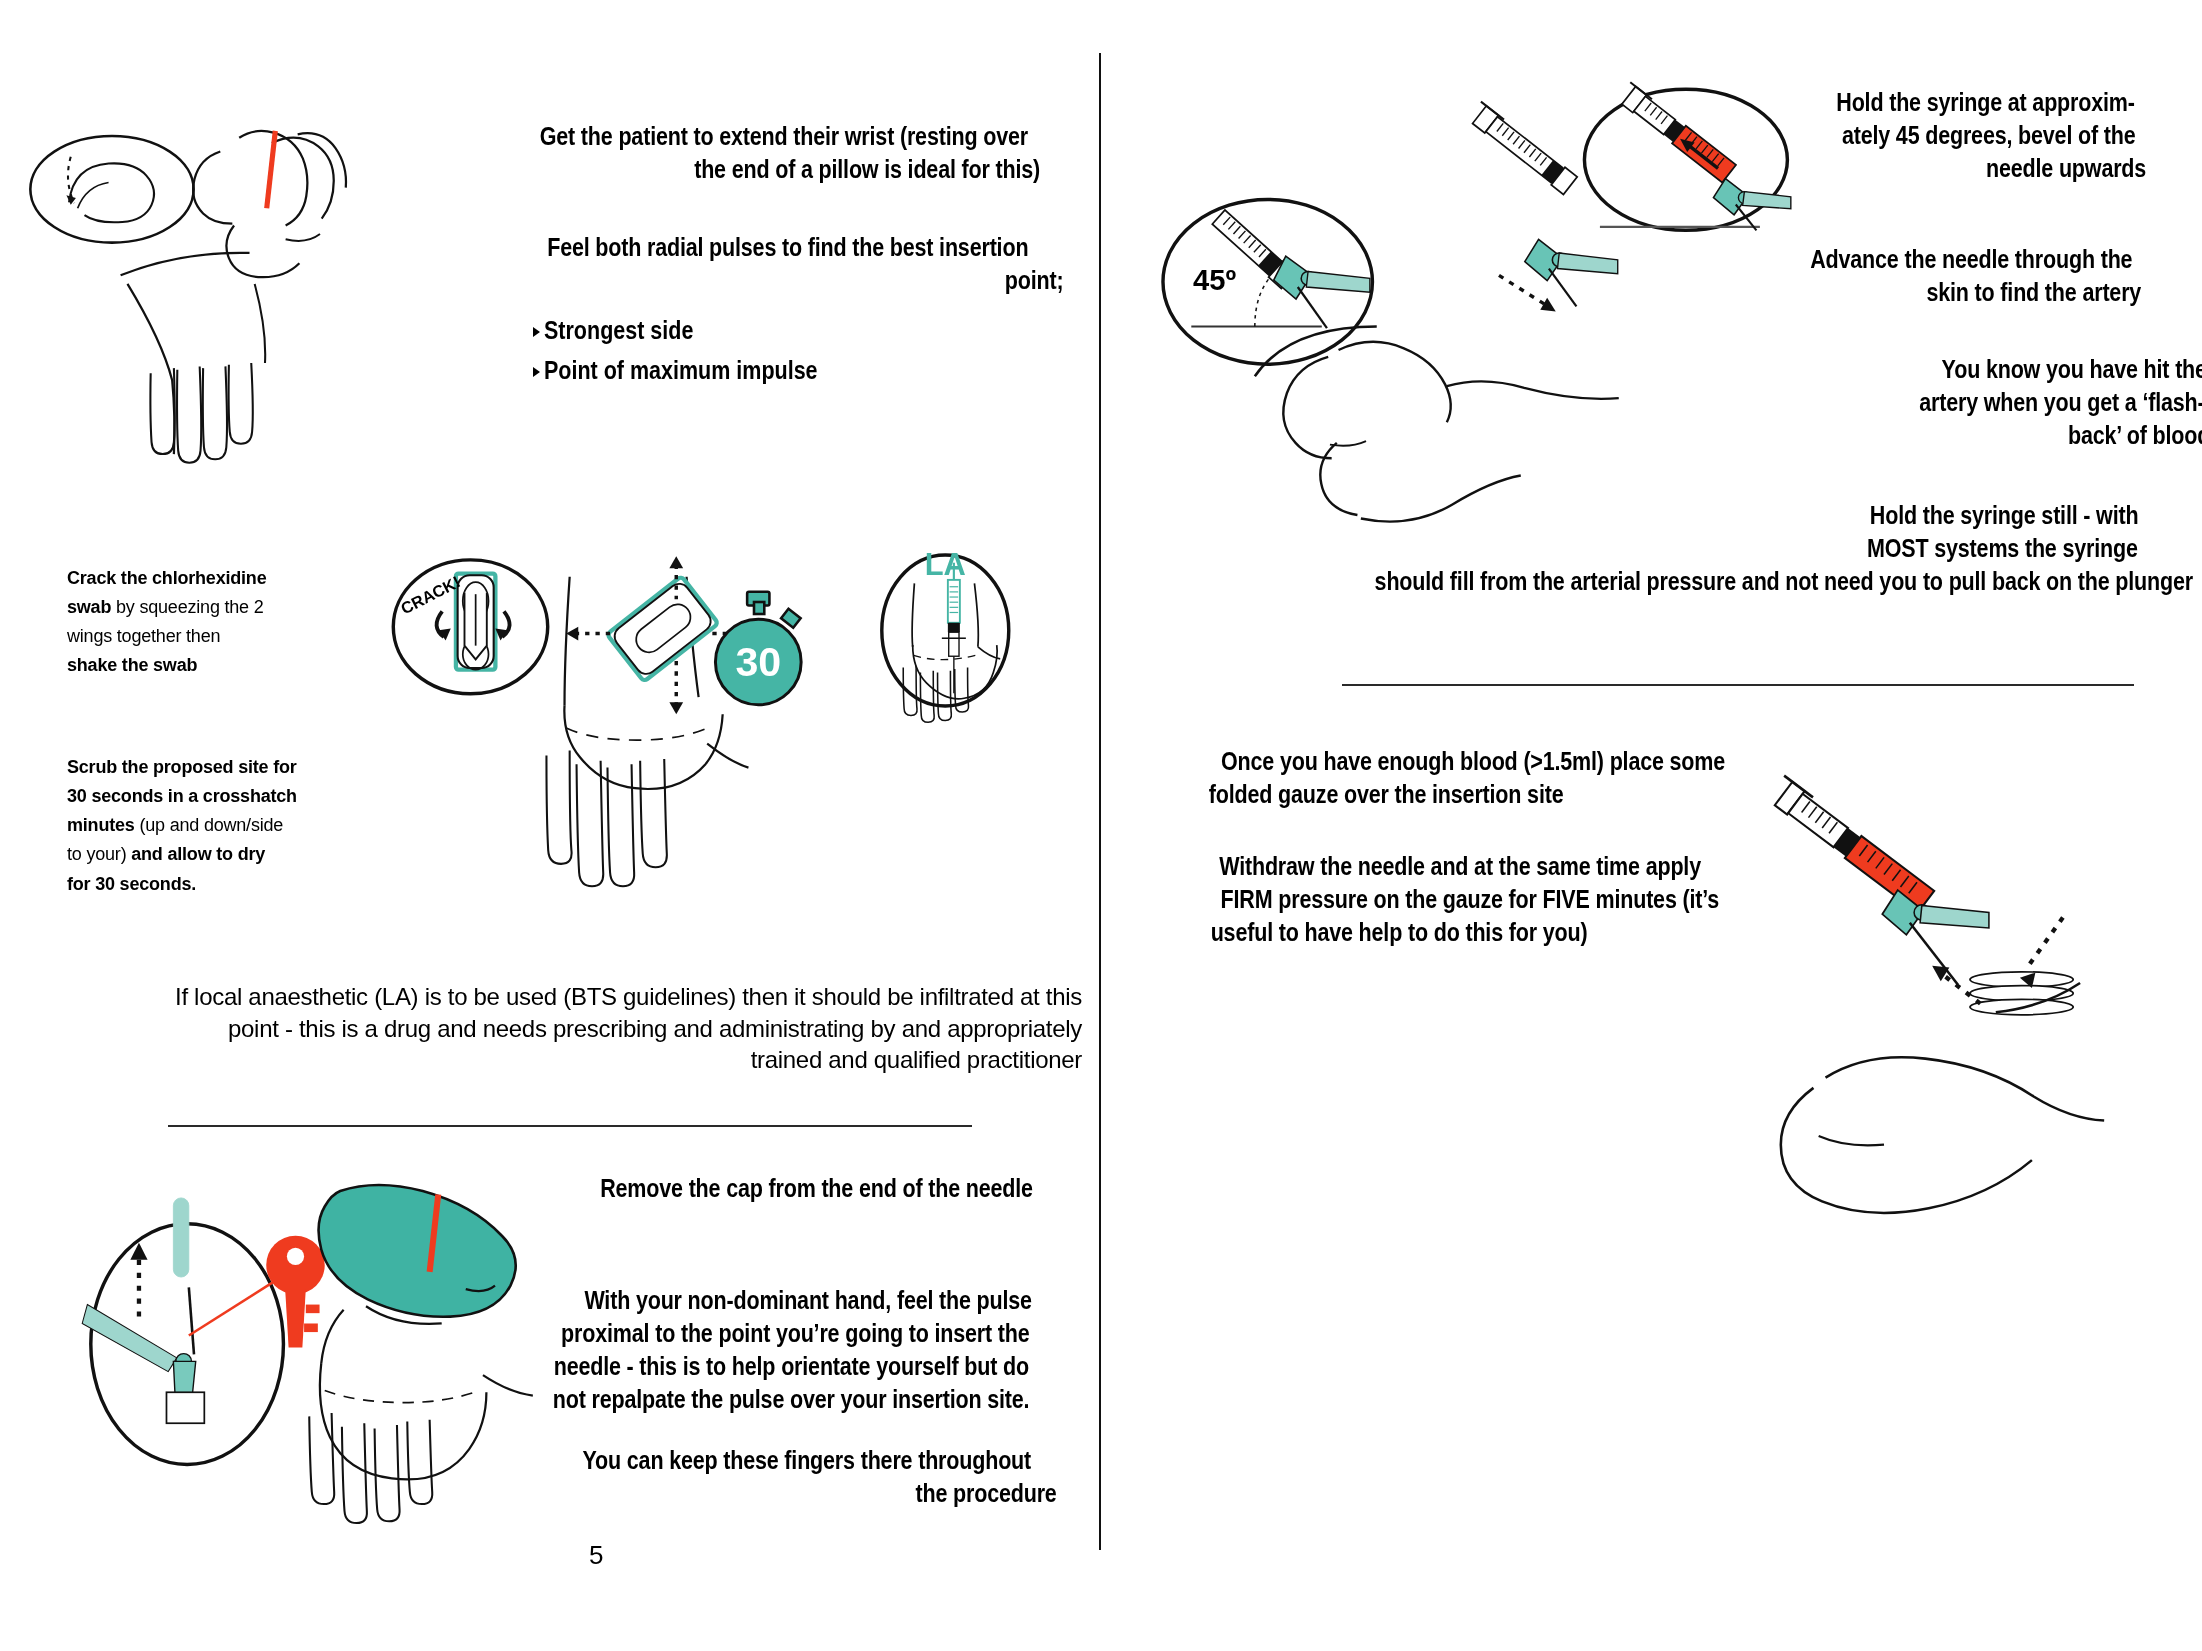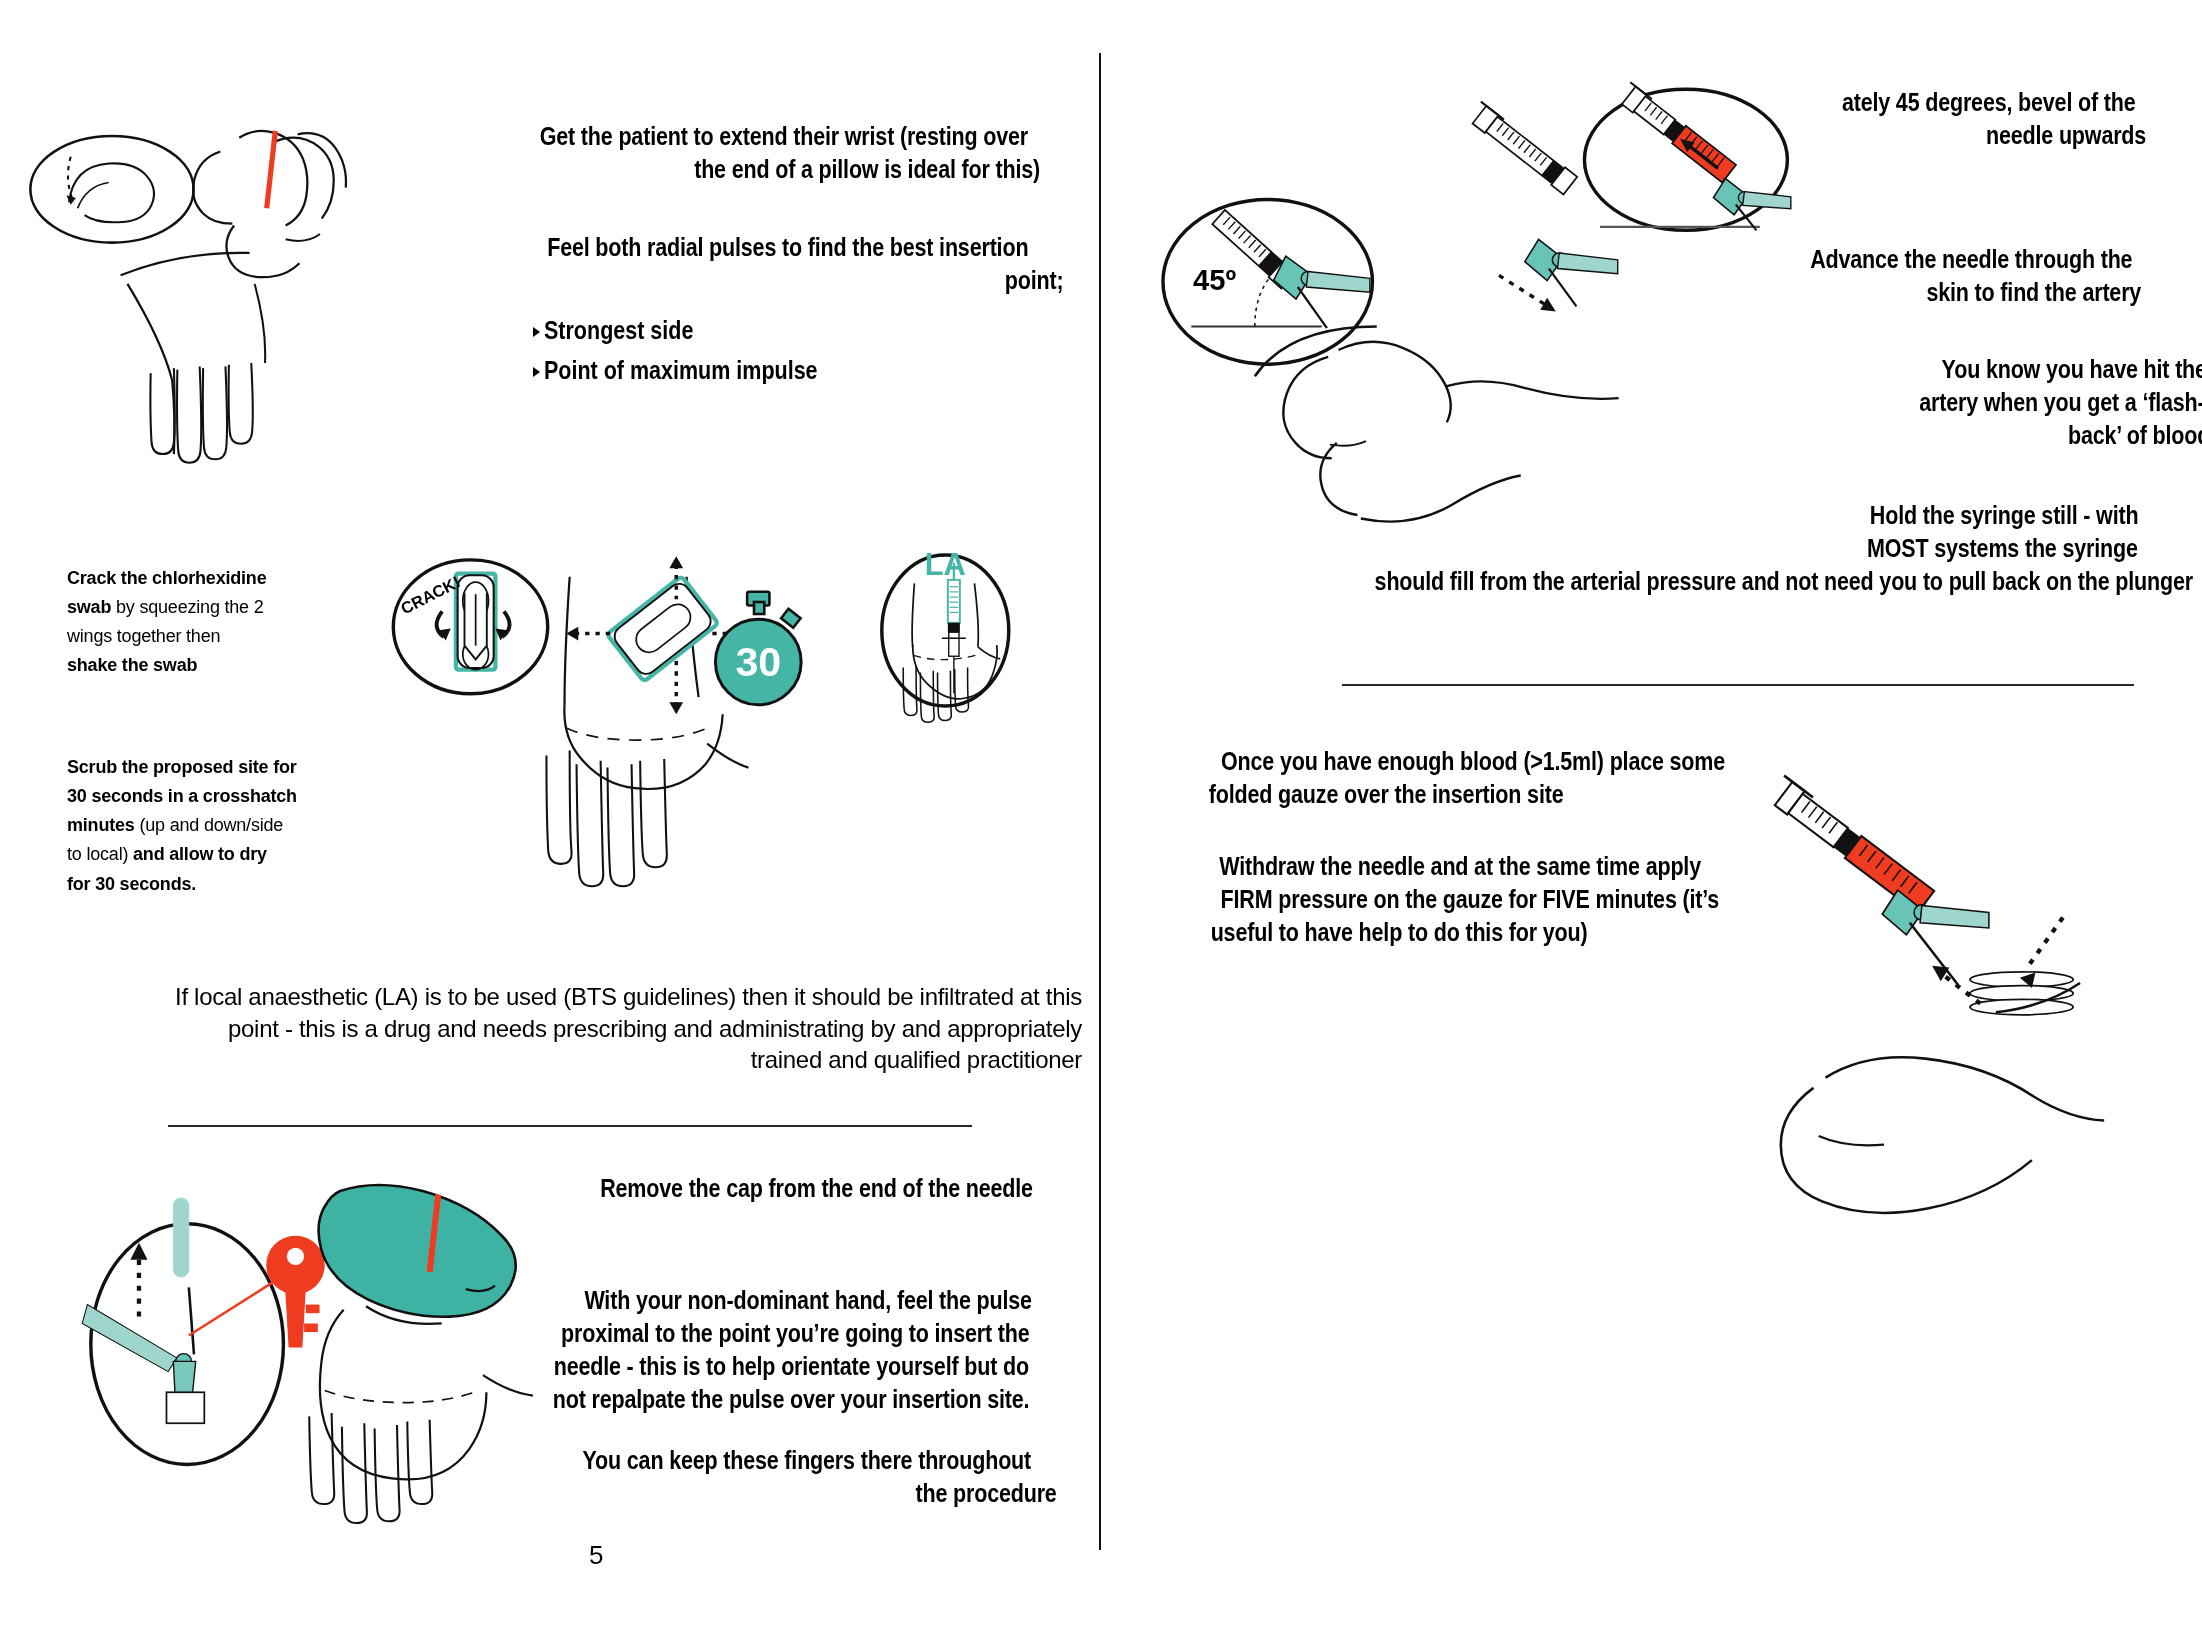--- a/index.html
+++ b/index.html
@@ -146,21 +146,21 @@
   <div><b>Crack the chlorhexidine</b></div>
   <div><b>swab</b><span class="reg"> by squeezing the 2</span></div>
   <div><span class="reg">wings together then</span></div>
   <div><b>shake the swab</b></div>
 </div>
 
 <div class="mix" style="left:67px; top:753px;">
   <div><b>Scrub the proposed site for</b></div>
   <div><b>30 seconds in a crosshatch</b></div>
   <div><b>minutes</b><span class="reg"> (up and down/side</span></div>
-  <div><span class="reg">to local)</span><b> and allow to dry</b></div>
+  <div><span class="reg">to your)</span><b> and allow to dry</b></div>
   <div><b>for 30 seconds.</b></div>
 </div>
 
 <div class="ill" style="left:389px; top:551px; width:163px; height:155px;">
   <svg width="163" height="155" viewBox="0 0 190 180">
     <ellipse cx="95" cy="88" rx="90" ry="78" fill="#fff" stroke="#111" stroke-width="4"></ellipse>
     <rect x="78" y="26" width="46" height="112" fill="none" stroke="#45b5a5" stroke-width="5" rx="3"></rect>
     <rect x="80" y="28" width="42" height="108" fill="none" stroke="#111" stroke-width="2.4" rx="14"></rect>
     <ellipse cx="101" cy="58" rx="15" ry="22" fill="none" stroke="#111" stroke-width="2"></ellipse>
     <ellipse cx="101" cy="120" rx="15" ry="18" fill="none" stroke="#111" stroke-width="2"></ellipse>
@@ -420,20 +420,21 @@
     <path d="M96 16 q38 -18 76 -2 q34 14 48 42 q12 24 2 44" fill="none" stroke="#111" stroke-width="2.8"></path>
     <path d="M84 24 q-36 10 -48 42 q-12 34 10 58 q16 18 42 18" fill="none" stroke="#111" stroke-width="2.8"></path>
     <path d="M94 124 q-24 20 -18 48 q6 30 42 36" fill="none" stroke="#111" stroke-width="2.8"></path>
     <path d="M122 212 q58 12 106 -16 q46 -28 80 -34" fill="none" stroke="#111" stroke-width="2.8"></path>
     <path d="M222 58 q42 -12 90 2 q60 16 110 12" fill="none" stroke="#111" stroke-width="2.8"></path>
     <path d="M86 126 q24 4 42 -4" fill="none" stroke="#111" stroke-width="2.2"></path>
   </svg>
 </div>
 
 <div class="blk r-align" style="left:1497px; top:86px; width:662px;">
+  <div class="hdr-line"><span>Hold the syringe at approxim-</span></div>
   <div class="hdr-line"><span>ately 45 degrees, bevel of the</span></div>
   <div class="hdr-line"><span>needle upwards</span></div>
 </div>
 
 <div class="blk r-align" style="left:1497px; top:243px; width:662px;">
   <div class="hdr-line"><span>Advance the needle through the</span></div>
   <div class="hdr-line"><span>skin to find the artery</span></div>
 </div>
 
 <div class="blk r-align" style="left:1566px; top:353px; width:662px;text-decoration:underline;">

